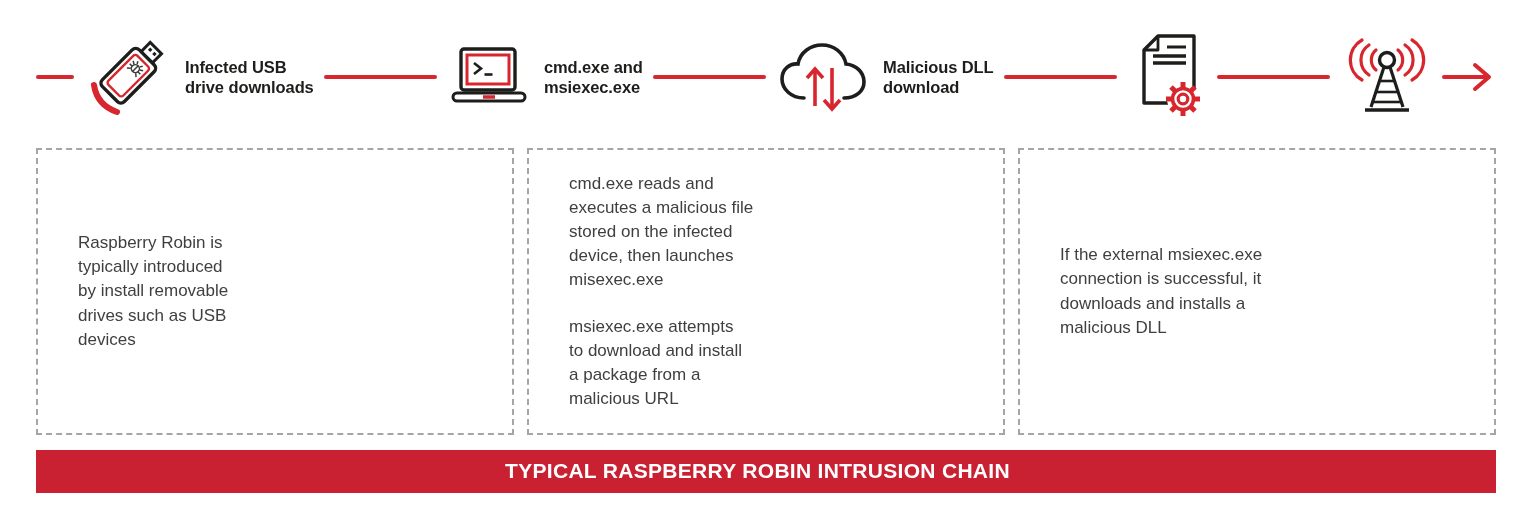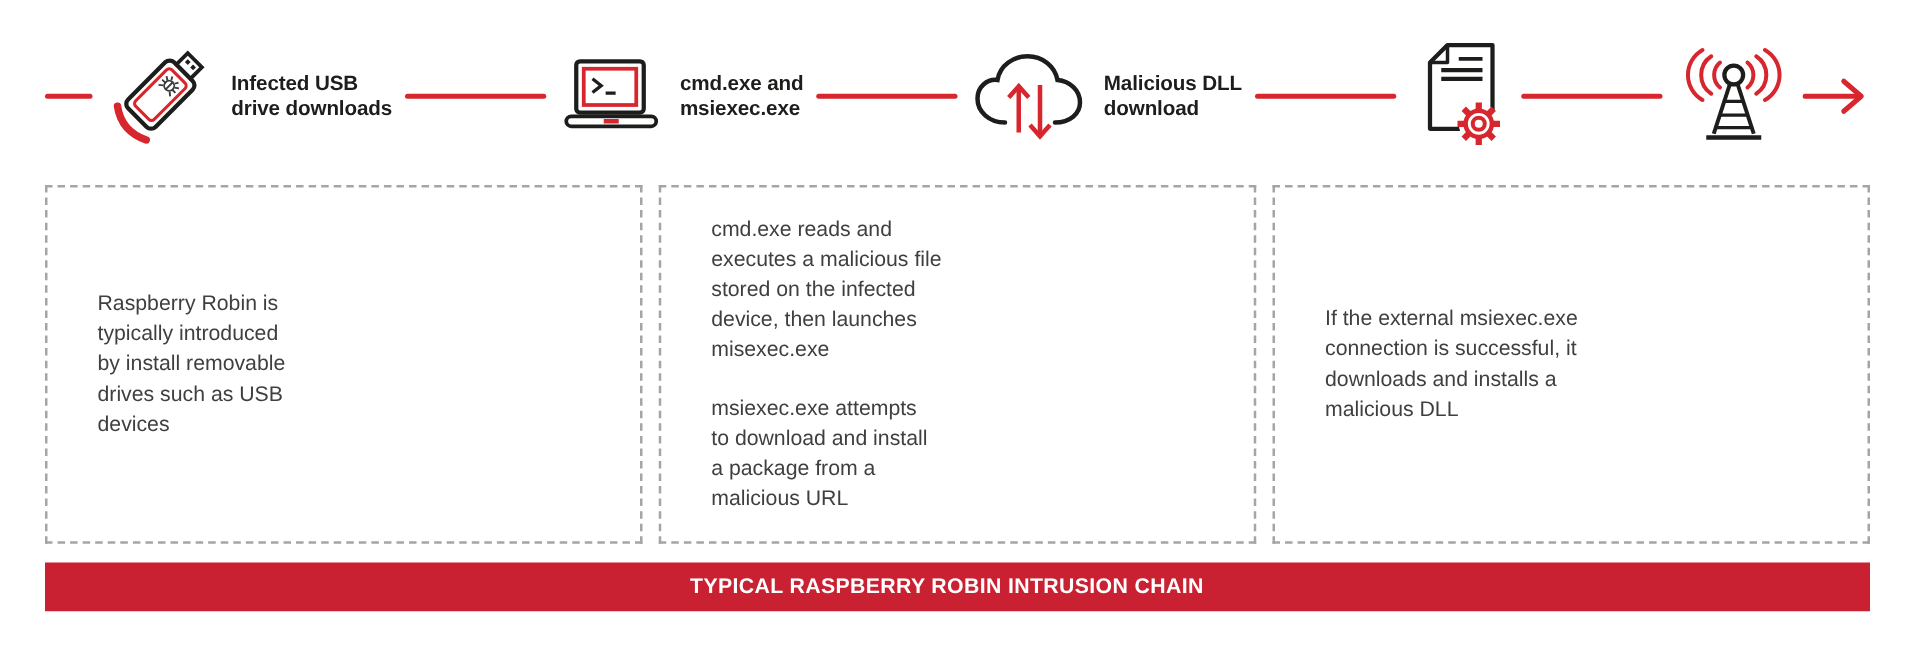--- a/index.html
+++ b/index.html
@@ -49,21 +49,21 @@
     display:flex;flex-direction:column;justify-content:center;
     padding:16px 14px 16px 40px;
     color:var(--text-dark);font-size:17px;line-height:1.42;
   }
   .box p{margin:0;white-space:pre-line;}
   .box p + p{margin-top:22px;}
   .box p:empty{display:none;}
   
   .banner{
     margin-top:15px;background:var(--banner-red);color:#fff;
-    text-align:center;font-weight:bold;font-size:17px;
+    text-align:center;font-weight:bold;font-size:21px;
     letter-spacing:0.3px;padding:9px 17px 10px 0;
   }
 </style>
 </head>
 <body>
 
 <div class="page">
 
   <div class="chain-row">
 

